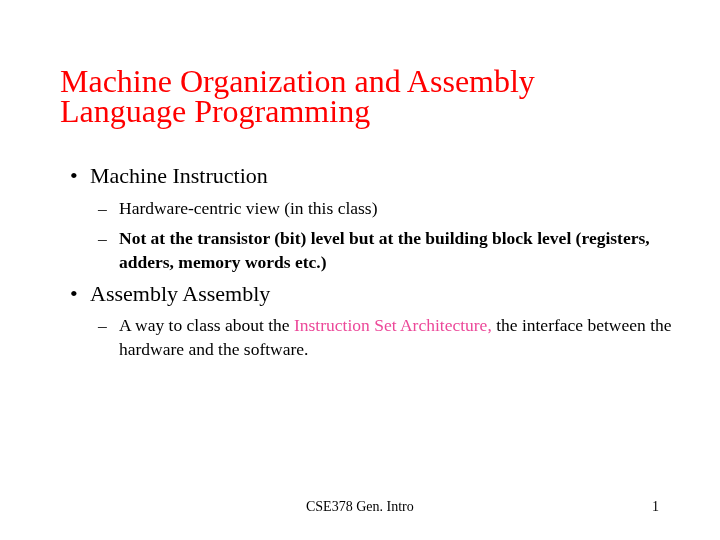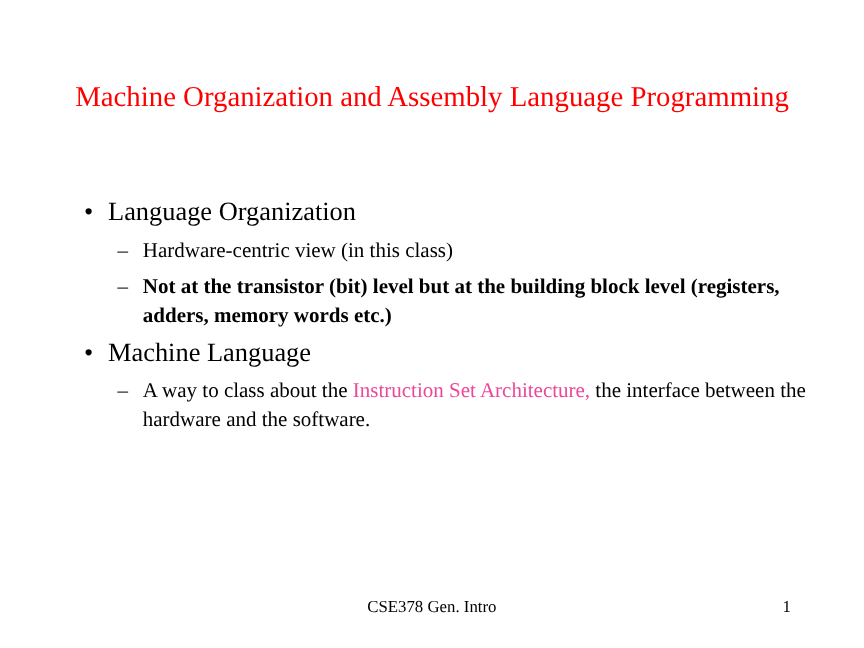--- a/index.html
+++ b/index.html
@@ -2,21 +2,21 @@
 <html><head>
   <meta charset="utf-8">
   <style>
     html, body { margin: 0; padding: 0; }
     body {
       width: 720px; height: 540px; background: #ffffff; position: relative; overflow: hidden;
       font-family: "Liberation Serif", "DejaVu Serif", serif; color: #000000;
     }
     .title {
       position: absolute; left: 60px; top: 66px; width: 600px;
-      text-align: center; color: #ff0000; font-size: 24px; line-height: 30px;
+      text-align: left; color: #ff0000; font-size: 32px; line-height: 30px;
     }
     .l1 {
       position: absolute; left: 70px; font-size: 22px; line-height: 26px;
     }
     .l1 .bullet { position: absolute; left: 0; }
     .l1 .text { position: absolute; left: 20px; white-space: nowrap; }
     .l2 {
       position: absolute; left: 98px; font-size: 17.5px; line-height: 24px;
     }
     .l2 .dash { position: absolute; left: 0; }
@@ -26,36 +26,36 @@
       position: absolute; top: 499px; font-size: 14px; line-height: 16px;
     }
   </style>
 </head>
 <body>
 
 <div class="title">Machine Organization and Assembly Language Programming</div>
 
 <div class="l1" style="top:163px;">
   <span class="bullet">•</span>
-  <span class="text">Language Organization</span>
+  <span class="text">Machine Instruction</span>
 </div>
 
 <div class="l2" style="top:196px;">
   <span class="dash">–</span>
   <span class="text">Hardware-centric view (in this class)</span>
 </div>
 
 <div class="l2" style="top:226px;">
   <span class="dash">–</span>
   <span class="text" style="width:540px;font-weight:bold;">Not at the transistor (bit) level but at the building block level (registers, adders, memory words etc.)</span>
 </div>
 
 <div class="l1" style="top:281px;">
   <span class="bullet">•</span>
-  <span class="text">Machine Language</span>
+  <span class="text">Assembly Assembly</span>
 </div>
 
 <div class="l2" style="top:313px;">
   <span class="dash">–</span>
   <span class="text"><span>A way to class about the </span><span class="hl">Instruction Set Architecture,</span><span> the interface between the hardware and the software.</span></span>
 </div>
 
 <div class="footer" style="left:306px;">CSE378 Gen. Intro</div>
 <div class="footer" style="left:652px;">1</div>
 

